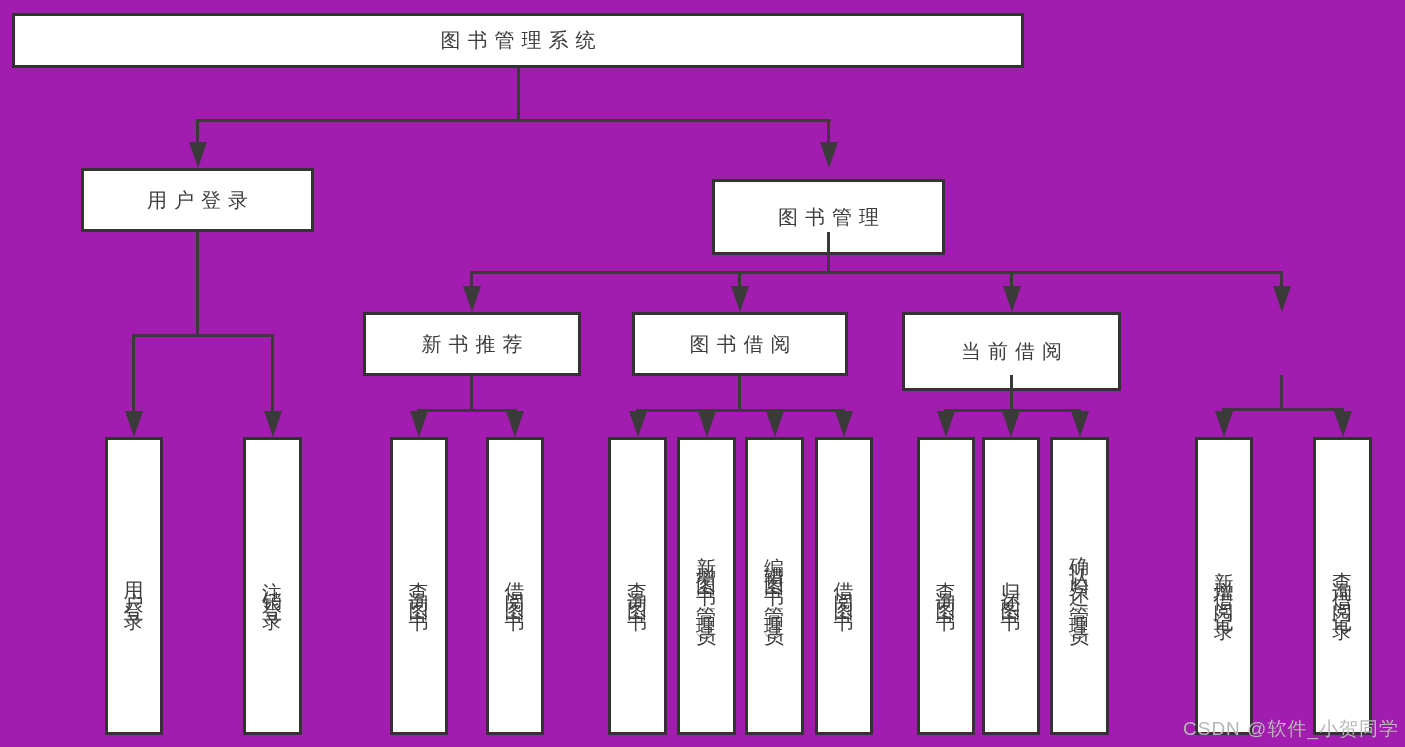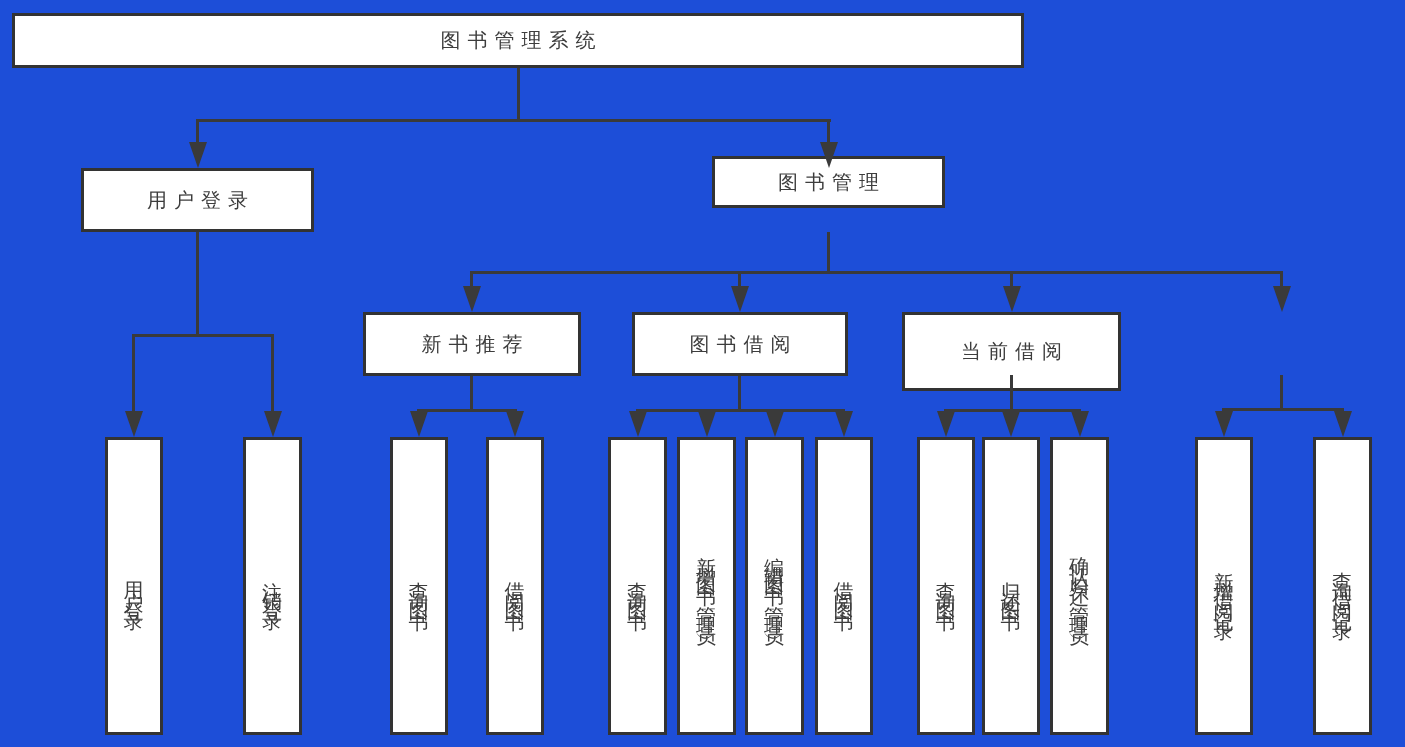--- a/index.html
+++ b/index.html
@@ -4,21 +4,21 @@
 <style>
   :root{
     --line:#3a3a3a;
     --border:#333333;
     --text:#3d3d3d;
   }
   html,body{margin:0;padding:0;background:#fff;}
   .canvas{
     position:relative;
     width:1405px;height:747px;
-    background:#1d4ed8;
+    background:#a21caf;
     font-family:"Liberation Sans","DejaVu Sans",sans-serif;
     color:var(--text);
     overflow:hidden;
   }
   .box{
     position:absolute;
     box-sizing:border-box;
     border:3px solid var(--border);
     background:#ffffff;
     display:flex;align-items:center;justify-content:center;
@@ -62,21 +62,21 @@
 <div class="canvas">
 
   <div class="box hbox" style="left:12px;top:13px;width:1012px;height:55px">
     <span>图书管理系统</span>
   </div>
 
   <div class="box hbox" style="left:81px;top:168px;width:233px;height:64px">
     <span>用户登录</span>
   </div>
 
-  <div class="box hbox" style="left:712px;top:156px;width:233px;height:52px">
+  <div class="box hbox" style="left:712px;top:179px;width:233px;height:76px">
     <span>图书管理</span>
   </div>
 
   <div class="box hbox" style="left:632px;top:312px;width:216px;height:64px">
     <span>图书借阅</span>
   </div>
 
   <div class="box hbox" style="left:363px;top:312px;width:218px;height:64px">
     <span>新书推荐</span>
   </div>
@@ -182,14 +182,15 @@
   <div class="vl" style="left:1078px;top:409px;height:6px"></div>
   <div class="arr" style="left:1071px;top:411px"></div>
 
   <div class="vl" style="left:1280px;top:375px;height:35px"></div>
   <div class="hl" style="left:1222px;top:408px;width:121px"></div>
   <div class="vl" style="left:1222px;top:408px;height:7px"></div>
   <div class="arr" style="left:1215px;top:411px"></div>
   <div class="vl" style="left:1341px;top:408px;height:7px"></div>
   <div class="arr" style="left:1334px;top:411px"></div>
 
+  <div class="watermark">CSDN @软件_小贺同学</div>
 
 </div>
 
 </body></html>

